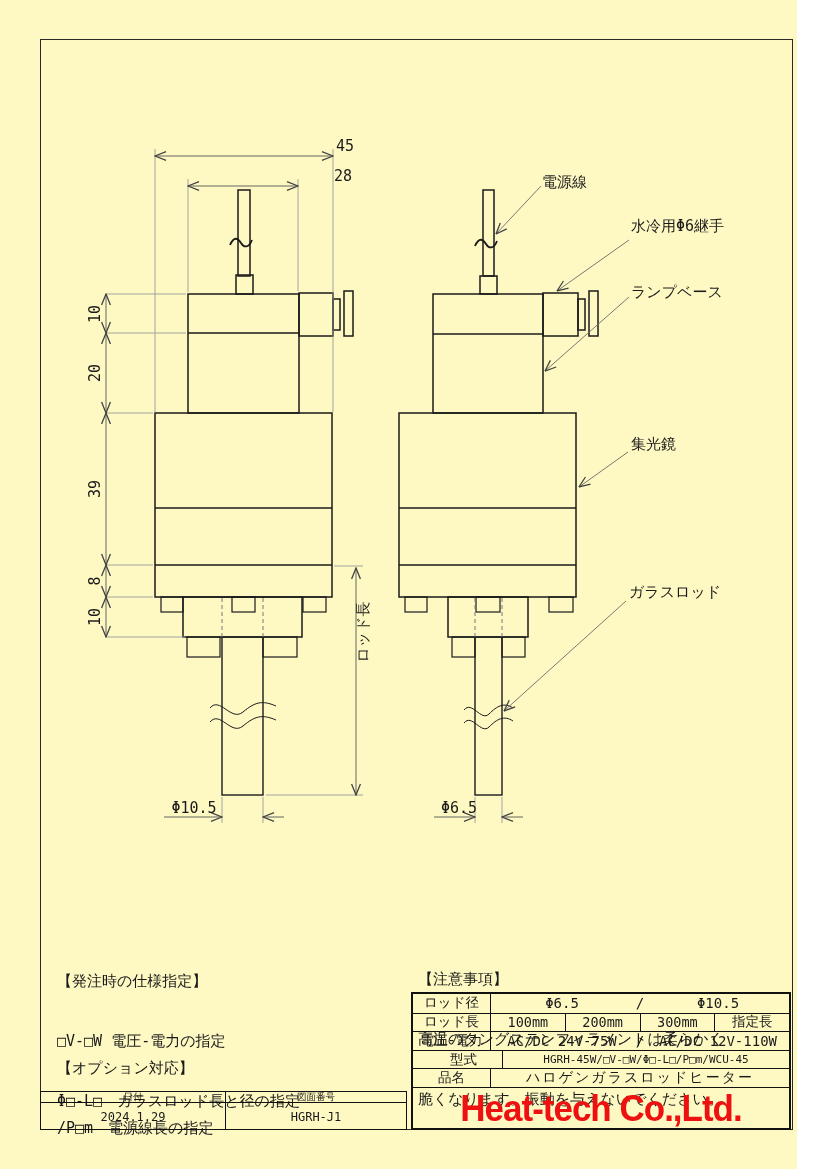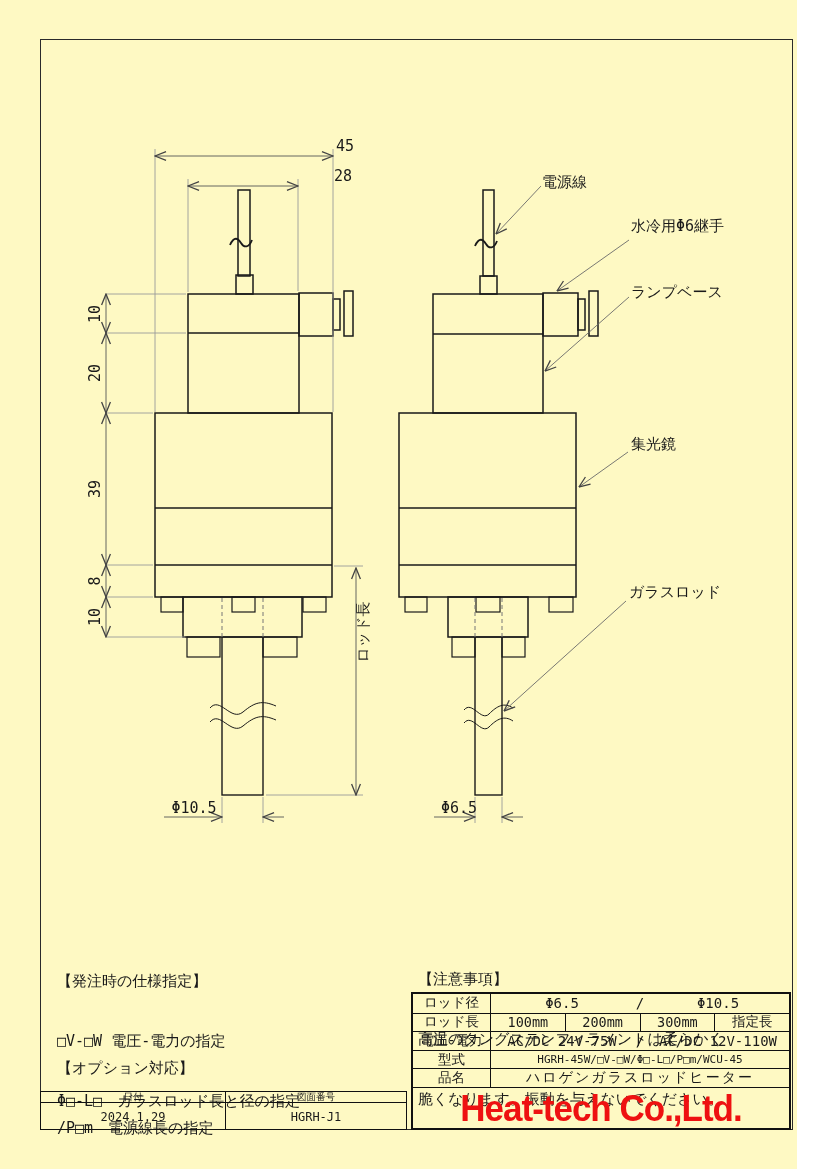--- a/index.html
+++ b/index.html
@@ -197,21 +197,21 @@
       </div>
     </div>
     <div class="trow" style="height:20px;">
       <div class="tlabel">電圧-電力</div>
       <div class="tsplit">
         <span>AC/DC 24V-75W</span>
         <span class="sep">/</span>
         <span>AC/DC 12V-110W</span>
       </div>
     </div>
-    <div class="trow" style="height:18px;">
+    <div class="trow" style="height:18px;padding-left:12px;">
       <div class="tlabel">型式</div>
       <div class="tval" style="font-size:11px;">HGRH-45W/□V-□W/Φ□-L□/P□m/WCU-45</div>
     </div>
     <div class="trow" style="height:19px;">
       <div class="tlabel">品名</div>
       <div class="tval" style="letter-spacing:2px;">ハロゲンガラスロッドヒーター</div>
     </div>
     <div class="trow" id="logo-row">
       <div id="logo-text" style="color: rgb(238, 17, 17);">Heat-tech Co.,Ltd.</div>
     </div>

